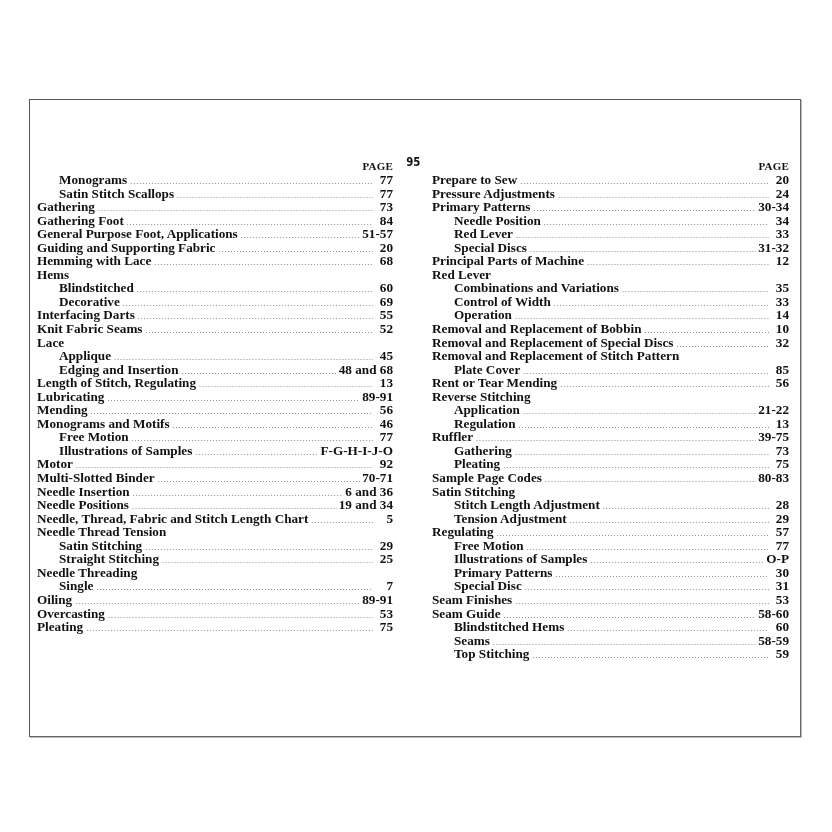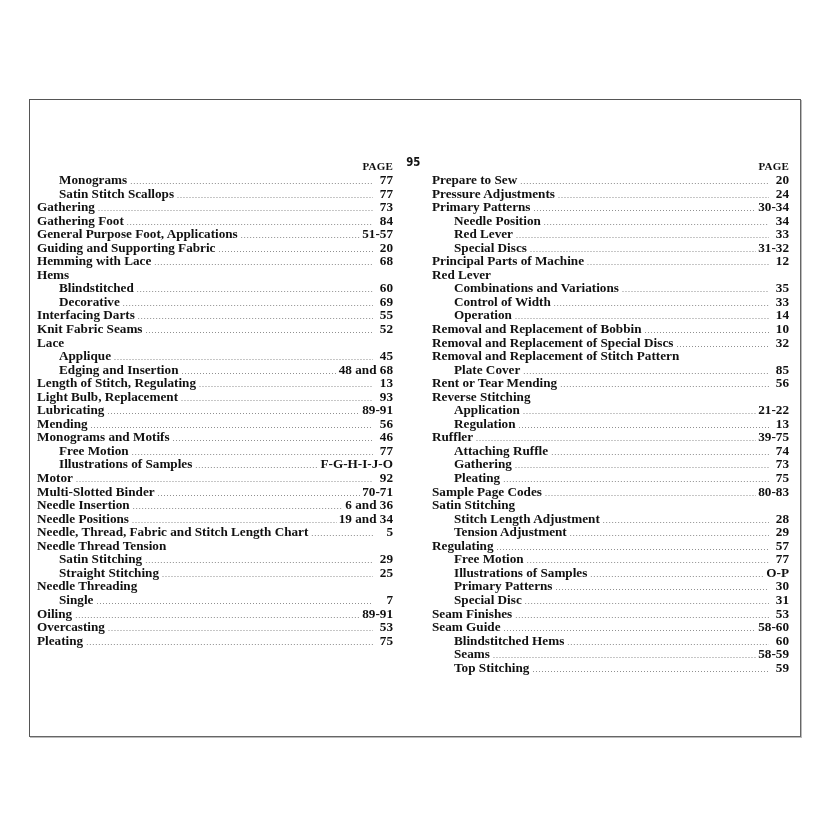--- a/index.html
+++ b/index.html
@@ -109,25 +109,20 @@
         <span class="label">Edging and Insertion</span>
         <span class="leader"></span>
         <span class="page">48 and 68</span>
       </div>
       <div class="entry">
         <span class="label">Length of Stitch, Regulating</span>
         <span class="leader"></span>
         <span class="page">13</span>
       </div>
       <div class="entry">
-        <span class="label">Light Bulb, Replacement</span>
-        <span class="leader"></span>
-        <span class="page">93</span>
-      </div>
-      <div class="entry">
         <span class="label">Lubricating</span>
         <span class="leader"></span>
         <span class="page">89-91</span>
       </div>
       <div class="entry">
         <span class="label">Mending</span>
         <span class="leader"></span>
         <span class="page">56</span>
       </div>
       <div class="entry">
@@ -310,25 +305,20 @@
         <span class="label">Regulation</span>
         <span class="leader"></span>
         <span class="page">13</span>
       </div>
       <div class="entry">
         <span class="label">Ruffler</span>
         <span class="leader"></span>
         <span class="page">39-75</span>
       </div>
       <div class="entry sub">
-        <span class="label">Attaching Ruffle</span>
-        <span class="leader"></span>
-        <span class="page">74</span>
-      </div>
-      <div class="entry sub">
         <span class="label">Gathering</span>
         <span class="leader"></span>
         <span class="page">73</span>
       </div>
       <div class="entry sub">
         <span class="label">Pleating</span>
         <span class="leader"></span>
         <span class="page">75</span>
       </div>
       <div class="entry">

